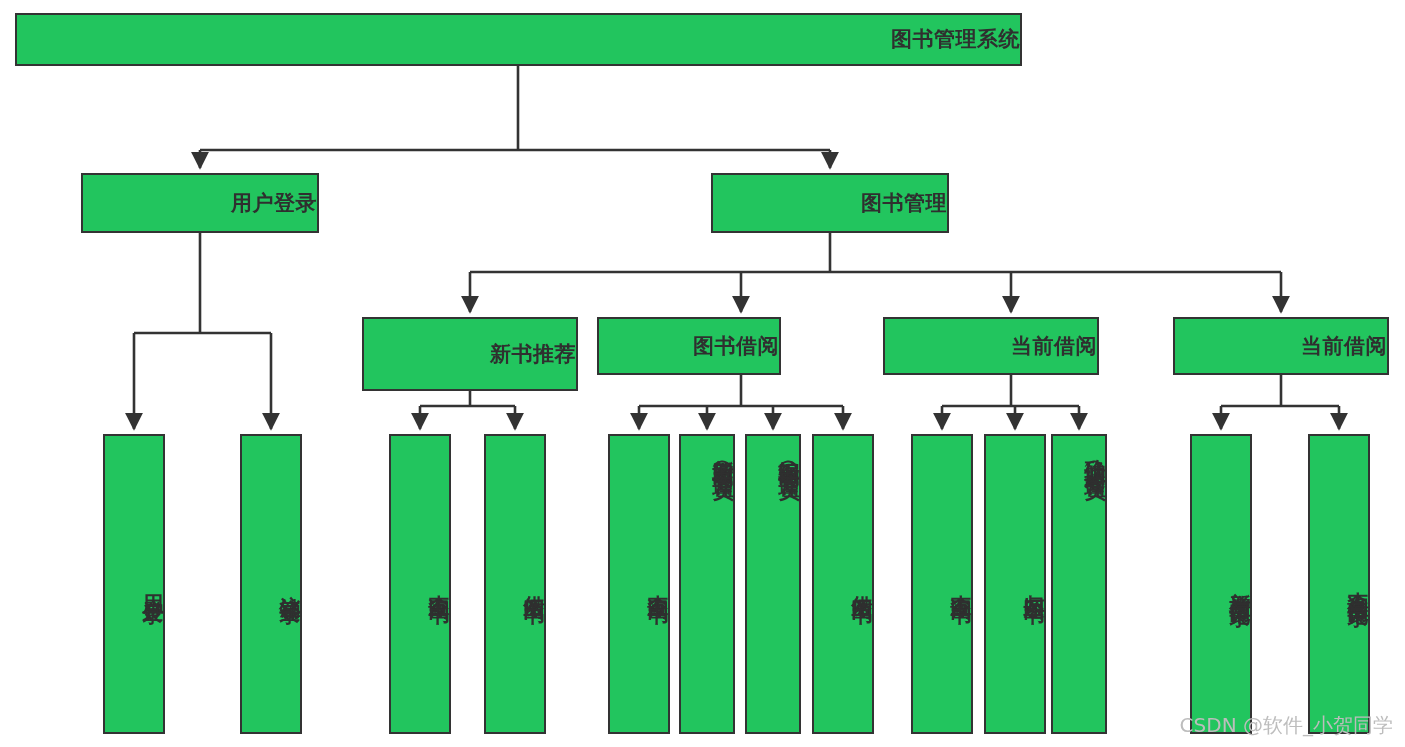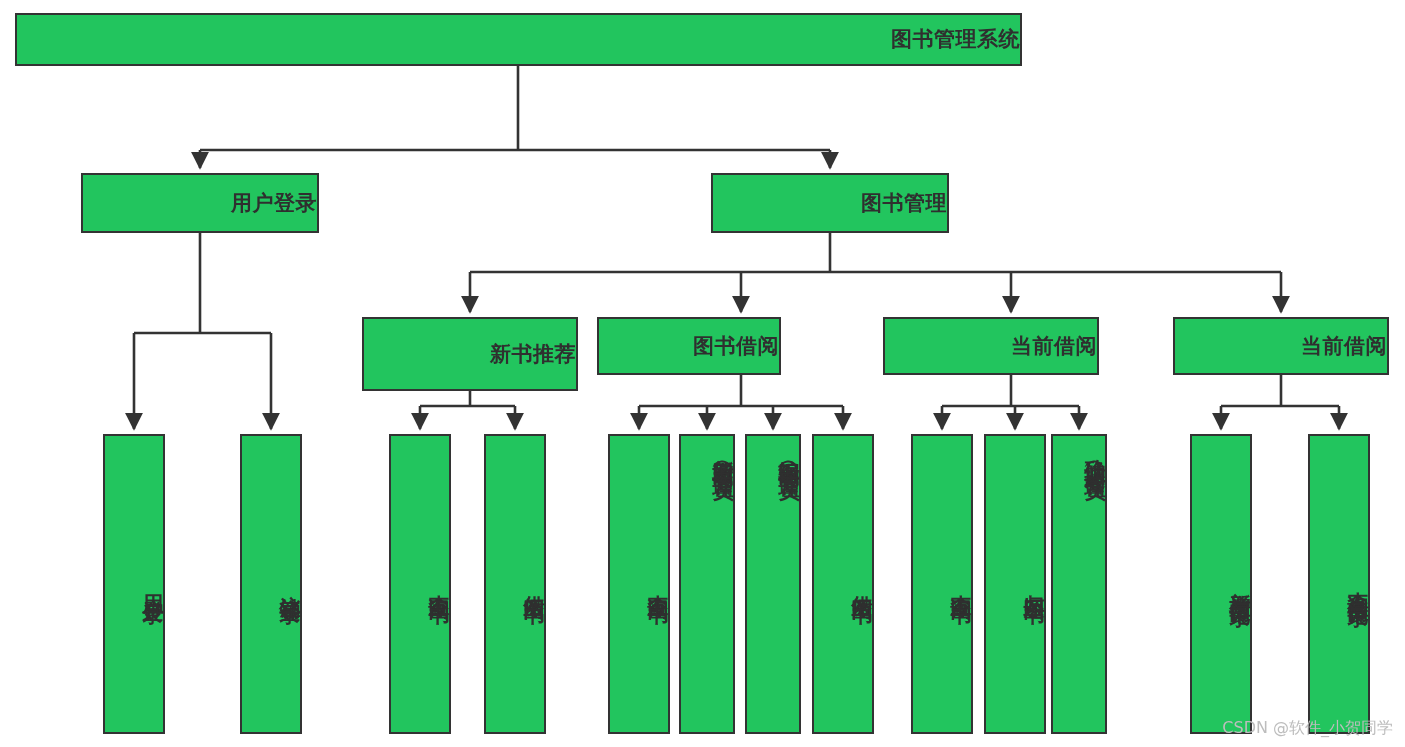--- a/index.html
+++ b/index.html
@@ -60,21 +60,21 @@
     white-space: nowrap;
   }
   .node.vertical.center-text {
     align-items: center;
     padding-top: 0;
   }
   #watermark {
     position: absolute;
     right: 12px;
     bottom: 8px;
-    font-size: 16px;
+    font-size: 20px;
     color: #bdbdbd;
     z-index: 5;
     white-space: nowrap;
     font-family: "DejaVu Sans", "Liberation Sans", sans-serif;
   }
 </style>
 </head>
 <body>
 
 <div id="diagram-root">

